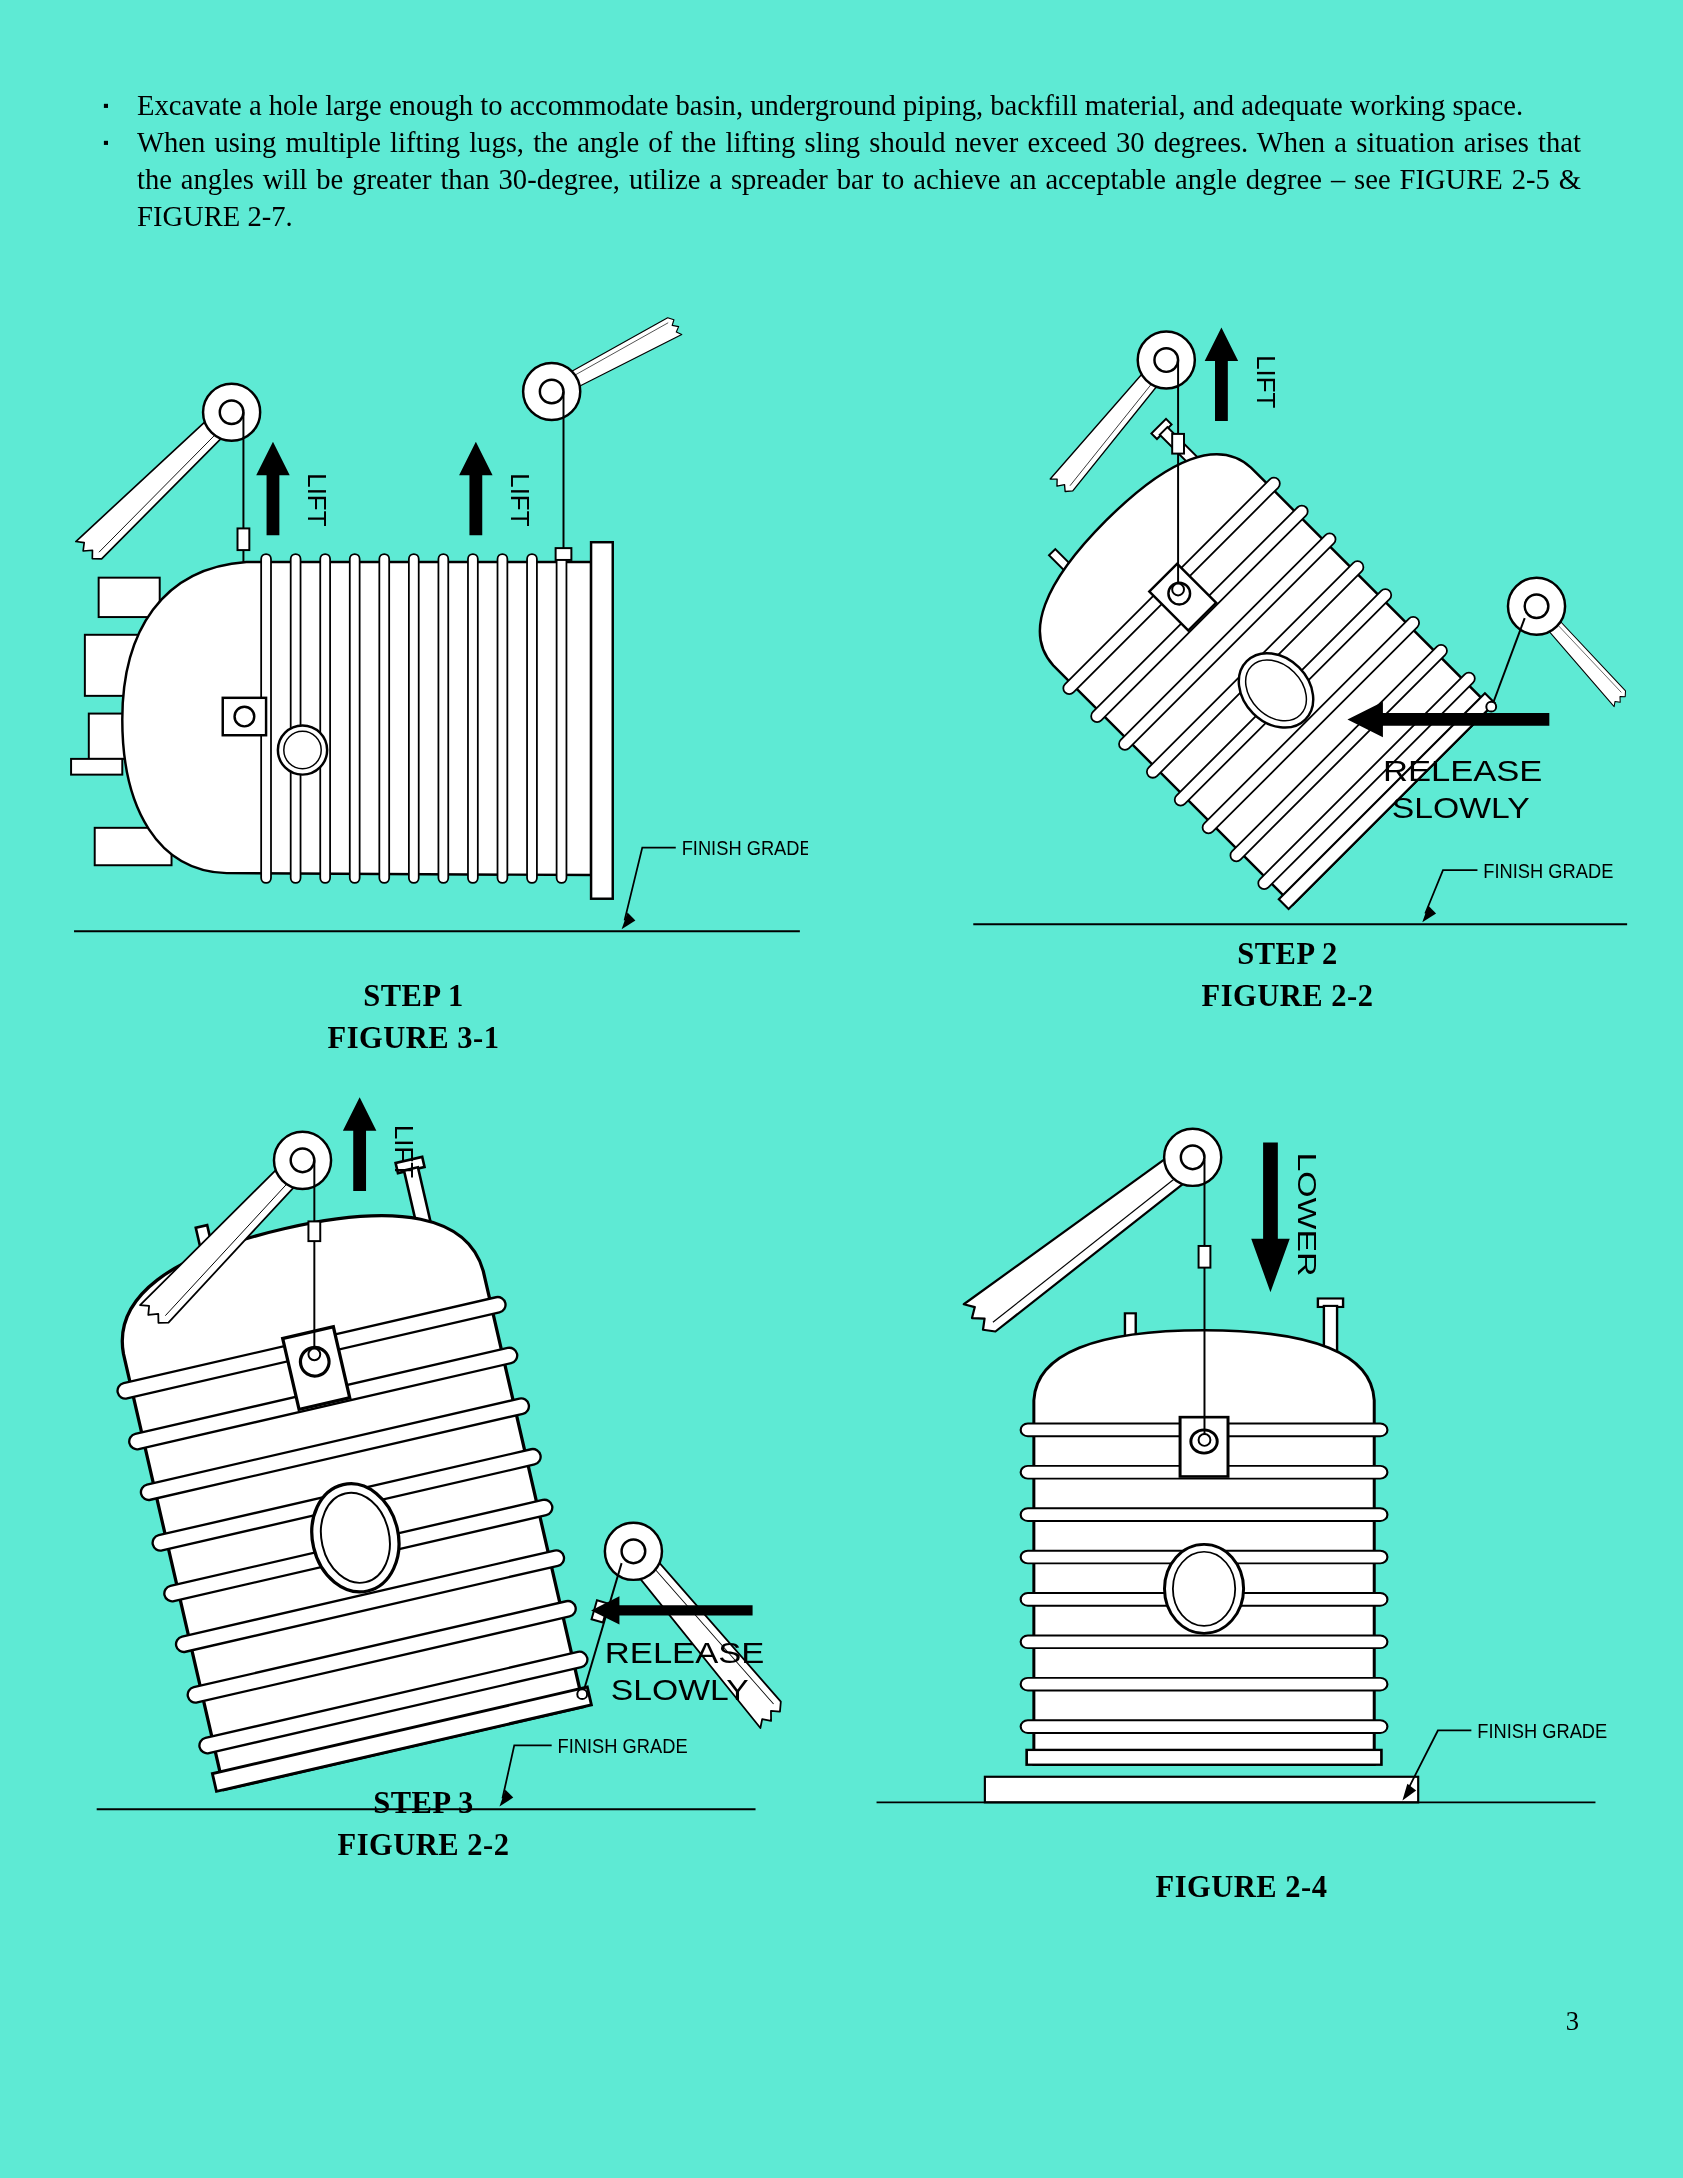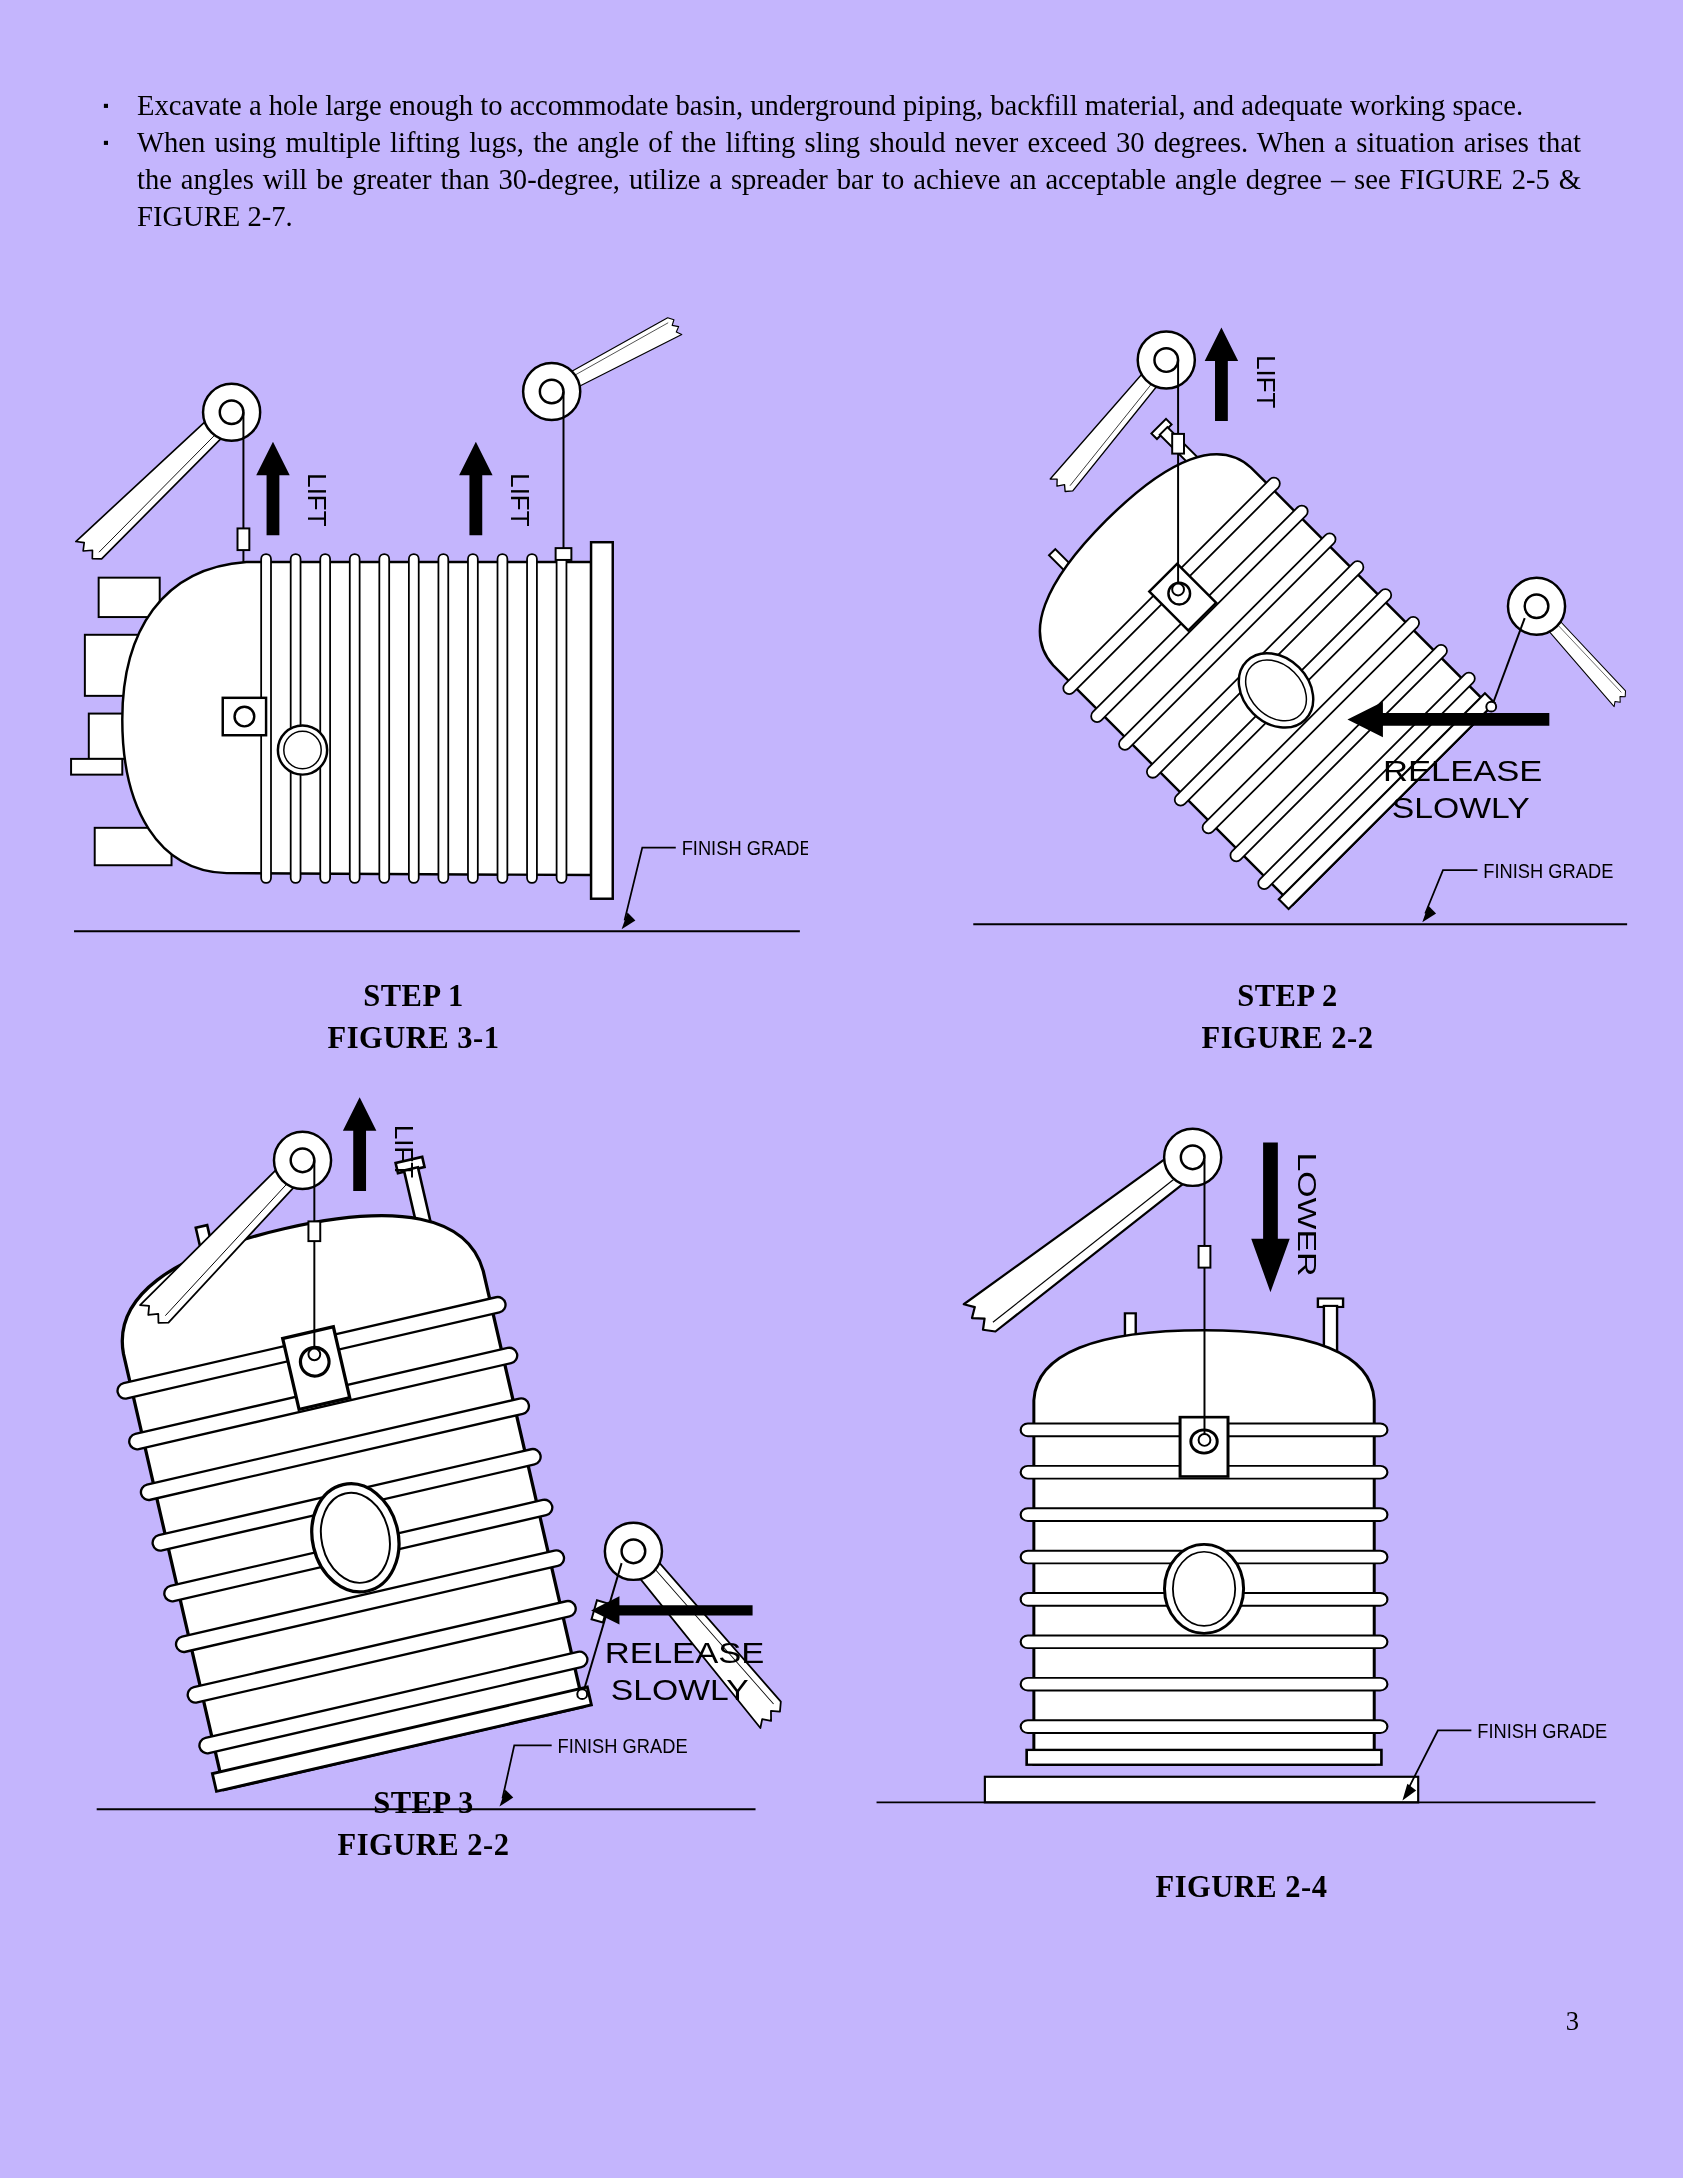--- a/index.html
+++ b/index.html
@@ -1,17 +1,17 @@
 <!DOCTYPE html>
 <html><head>
 <meta charset="utf-8">
 <style>
   html,body { margin:0; padding:0; background:#888; }
   .page {
-    position:relative; width:1683px; height:2178px; background:#c4b5fd;
+    position:relative; width:1683px; height:2178px; background:#5eead4;
     font-family:"Liberation Serif", serif; color:#000; overflow:hidden;
   }
   
   .bullets { position:absolute; left:101px; top:87px; width:1480px; list-style:none; margin:0; padding:0; }
   .bullets li { position:relative; padding-left:36px; font-size:28.6px; line-height:37px; text-align:justify; }
   .bullets li::before { content:"▪"; position:absolute; left:2px; top:0px; font-size:16.7px; }
   
   .fig { position:absolute; }
   .fig svg { display:block; }
   
@@ -230,21 +230,21 @@
         <polygon points="564,768 569,751 578,758" fill="#000"></polygon>
         <text class="draw-label" x="640" y="705" font-size="21" textLength="132" lengthAdjust="spacingAndGlyphs">FINISH GRADE</text>
       </g>
     </svg>
   </div>
 
   <div class="caption" style="left:59px; top:975px;">
     <div>STEP 1</div>
     <div>FIGURE 3-1</div>
   </div>
-  <div class="caption" style="left:933px; top:975px;">
+  <div class="caption" style="left:933px; top:933px;">
     <div>STEP 2</div>
     <div>FIGURE 2-2</div>
   </div>
   <div class="caption" style="left:69px; top:1782px;">
     <div>STEP 3</div>
     <div>FIGURE 2-2</div>
   </div>
   <div class="caption" style="left:887px; top:1866px;">
     <div>FIGURE 2-4</div>
   </div>

